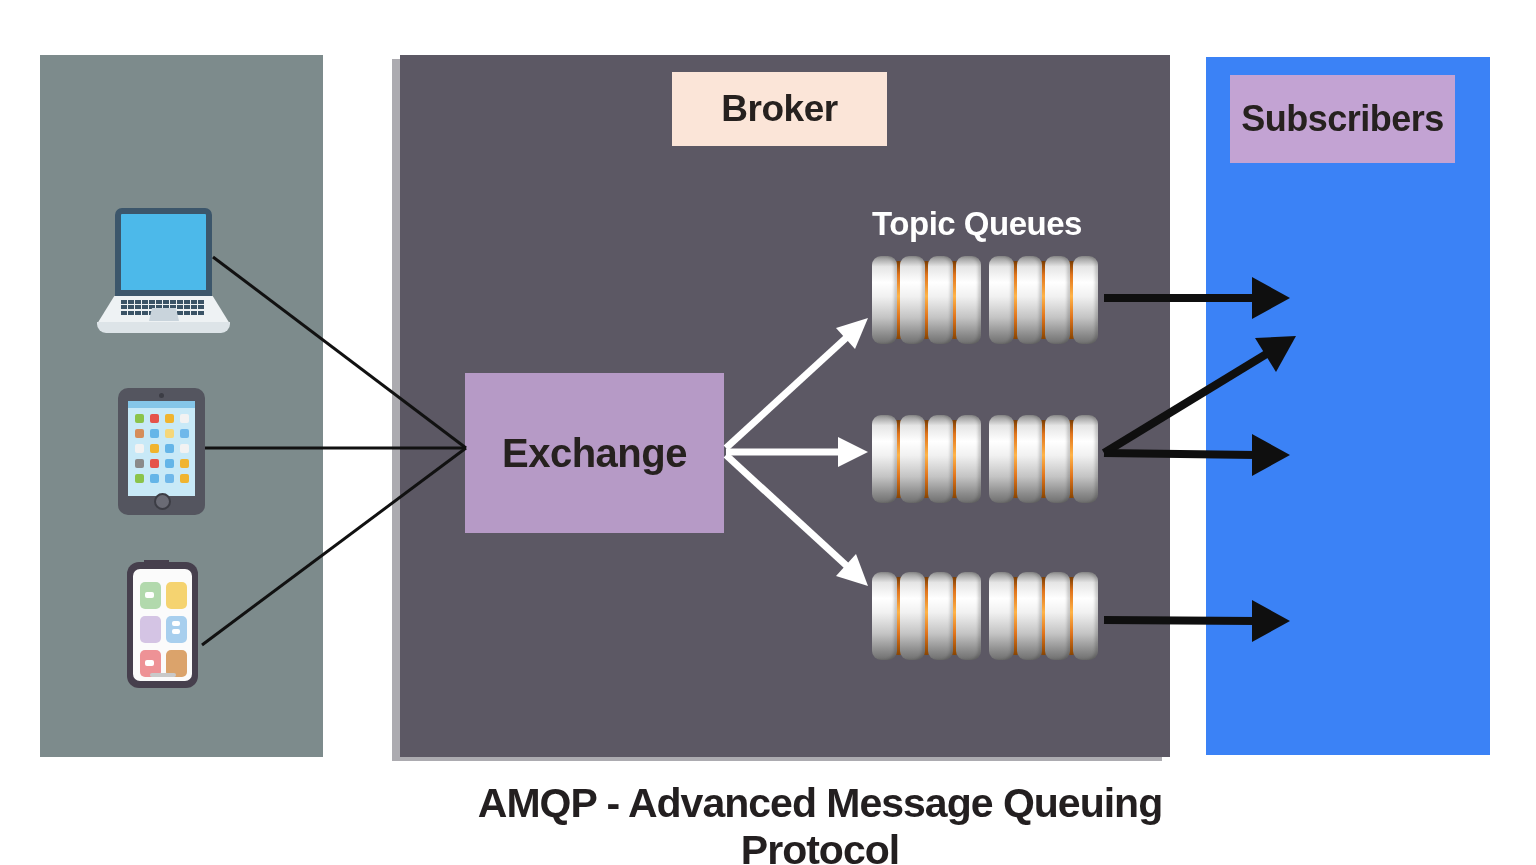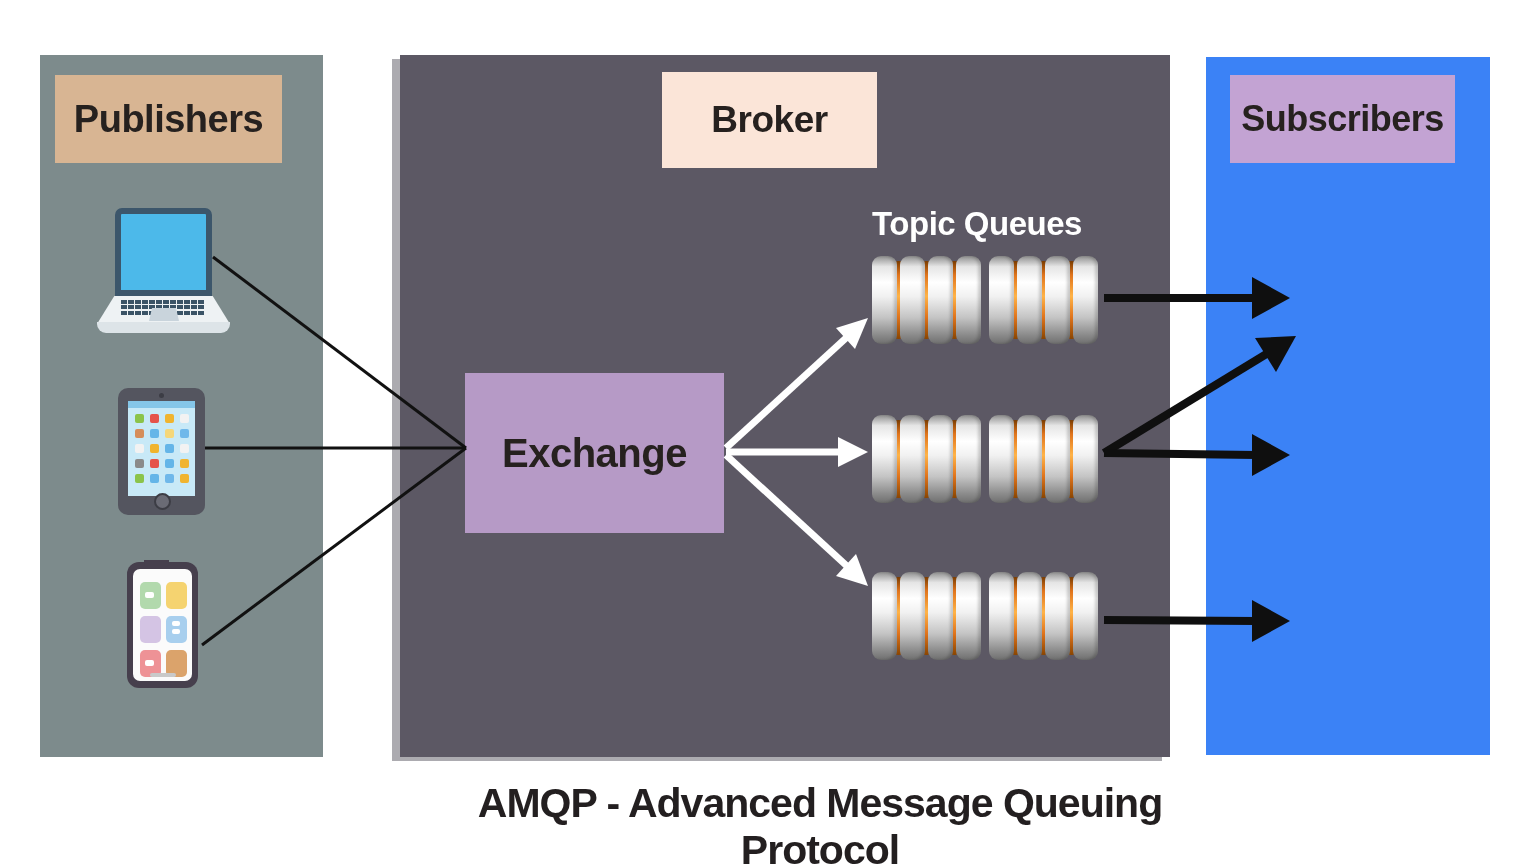--- a/index.html
+++ b/index.html
@@ -6,21 +6,21 @@
   .canvas{position:relative;width:1536px;height:865px;background:#ffffff;overflow:hidden;
           font-family:"Liberation Sans",sans-serif;}
   .panel{position:absolute;}
   .panel-pub{left:40px;top:55px;width:283px;height:702px;background:#7d8b8c;}
   .panel-broker{left:400px;top:55px;width:770px;height:702px;background:#5c5864;
                 box-shadow:-8px 4px 0 rgba(72,69,80,0.45);}
   .panel-sub{left:1206px;top:57px;width:284px;height:698px;background:#7d8b8c;}
   .label-box{position:absolute;display:flex;align-items:center;justify-content:center;
              font-weight:bold;color:#26211f;letter-spacing:-0.5px;}
   .pub-label{left:15px;top:20px;width:227px;height:88px;background:#d8b593;font-size:38px;}
-  .broker-label{left:262px;top:17px;width:215px;height:96px;background:#fbe5d8;font-size:37px;}
+  .broker-label{left:272px;top:17px;width:215px;height:74px;background:#fbe5d8;font-size:37px;}
   .sub-label{left:24px;top:18px;width:225px;height:88px;background:#c3a3d3;font-size:36px;}
   .exchange-box{left:65px;top:318px;width:259px;height:160px;background:#b69ac6;font-size:40px;}
   .topicq{position:absolute;left:452px;top:130px;width:250px;text-align:center;color:#ffffff;
           font-weight:bold;font-size:33px;letter-spacing:-0.5px;margin-top:20px;}
   .caption{position:absolute;left:430px;top:780px;width:780px;text-align:center;color:#231f20;
            font-weight:bold;font-size:41px;letter-spacing:-1px;}
 
   
   .laptop{position:absolute;left:57px;top:153px;width:133px;height:126px;}
   .lap-screen{position:absolute;left:18px;top:0;width:85px;height:76px;background:#4cb9ea;
@@ -74,23 +74,20 @@
   .qgap{width:8px;height:88px;}
 
   .overlay{position:absolute;left:0;top:0;width:1536px;height:865px;pointer-events:none;}
 </style>
 </head>
 <body>
 
 <div class="canvas">
 
   <div class="panel panel-pub" style="background: rgb(125, 139, 140);">
-    <div class="label-box pub-label" style="background: rgb(216, 181, 147);">
-      <span>Publishers</span>
-    </div>
 
     <div class="laptop">
       <div class="lap-screen"></div>
       <div class="lap-base"></div>
       <div class="lap-foot"></div>
       <div class="lap-kb" id="lap-kb">
           <div class="lap-key"></div>
           <div class="lap-key"></div>
           <div class="lap-key"></div>
           <div class="lap-key"></div>

